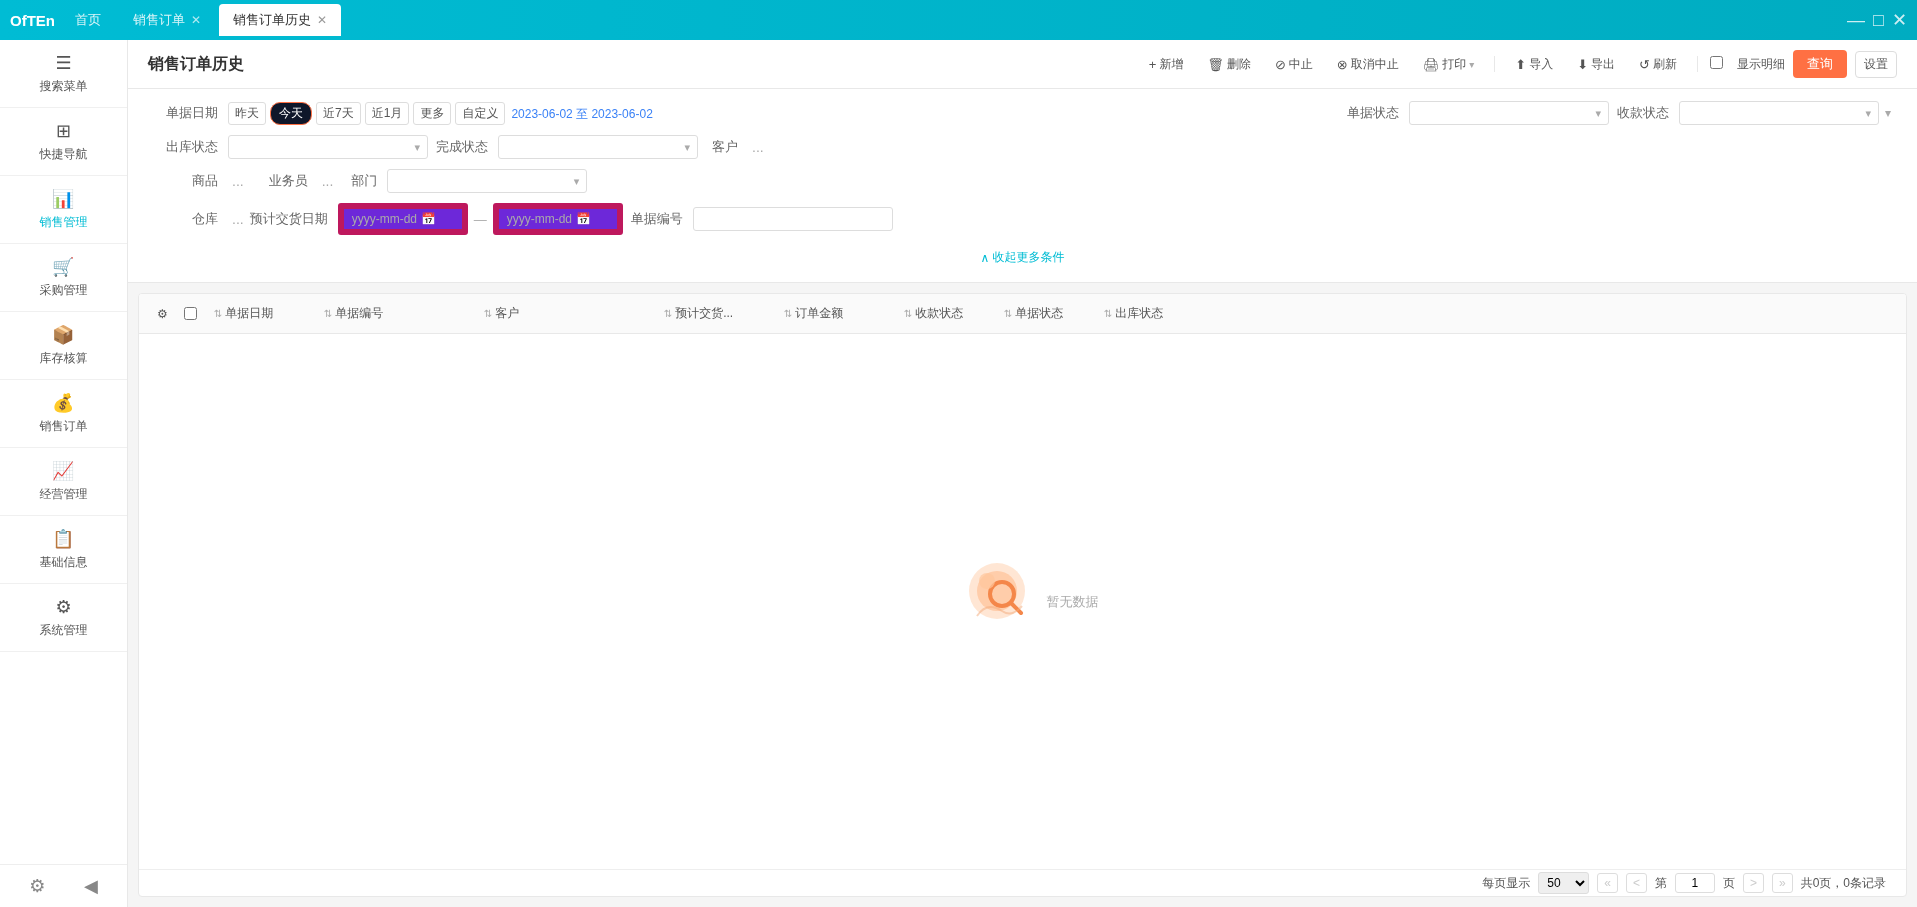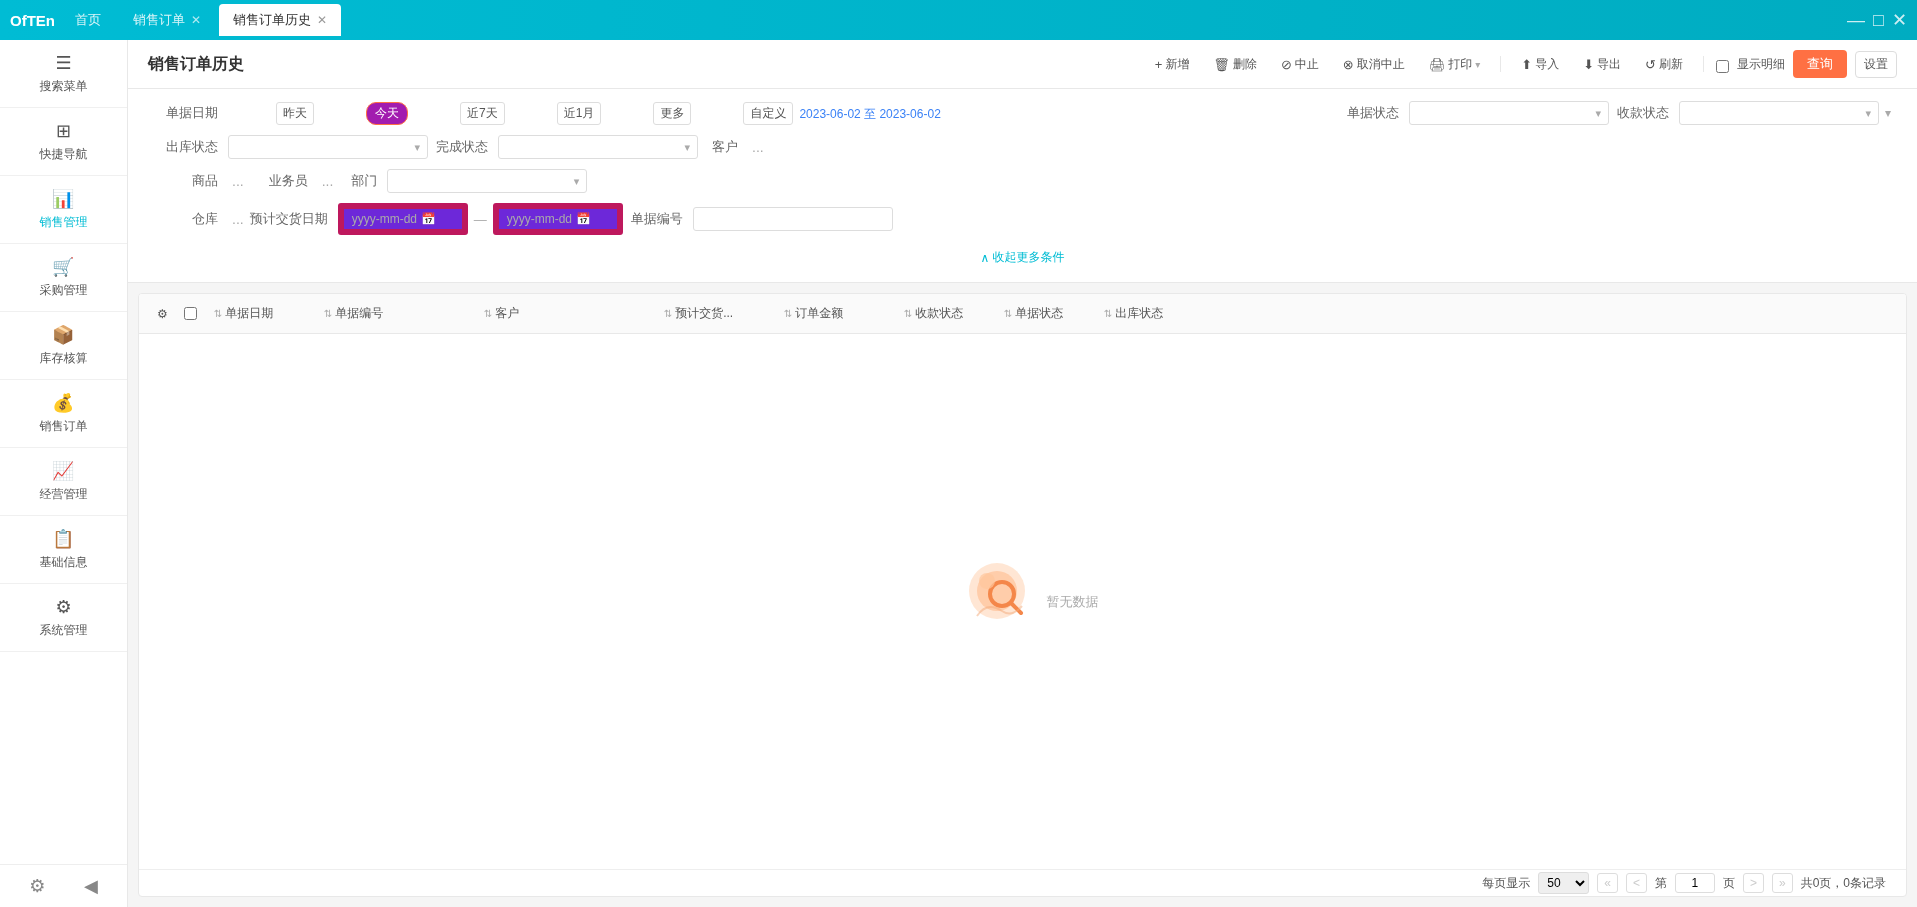--- a/index.html
+++ b/index.html
@@ -145,22 +145,22 @@
     .toolbar-btn .btn-icon { font-size: 13px; }
     .toolbar-btn.primary {
       background: #ff7043;
       color: white;
       padding: 5px 14px;
       border-radius: 4px;
       font-size: 13px;
     }
     .display-detail {
       display: flex;
-      align-items: flex-end;
-      gap: 8px;
+      align-items: flex-start;
+      gap: 14px;
       font-size: 12px;
       color: #555;
     }
     .display-detail input[type="checkbox"] { cursor: pointer; }
 
     
     .filter-area {
       background: white;
       padding: 12px 20px;
       border-bottom: 1px solid #e8e8e8;
@@ -191,24 +191,23 @@
       gap: 4px;
     }
     .date-btn {
       padding: 2px 6px;
       border: 1px solid #ddd;
       background: none;
       border-radius: 3px;
       font-size: 12px;
       cursor: pointer;
       color: #555;
-      margin-left: 48px;
     }
     .date-btn.active {
-      background: #a21caf;
+      background: #0f172a;
       color: white;
       border-color: #ff7043;
       border-radius: 10px;
       padding: 2px 8px;
     }
     .date-range {
       font-size: 12px;
       color: #3b82f6;
       margin-top: 2px;
     }

